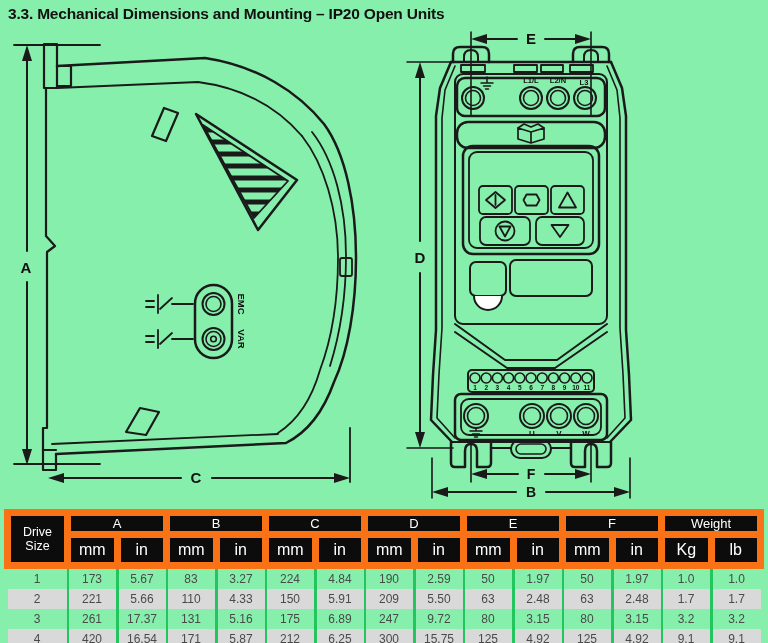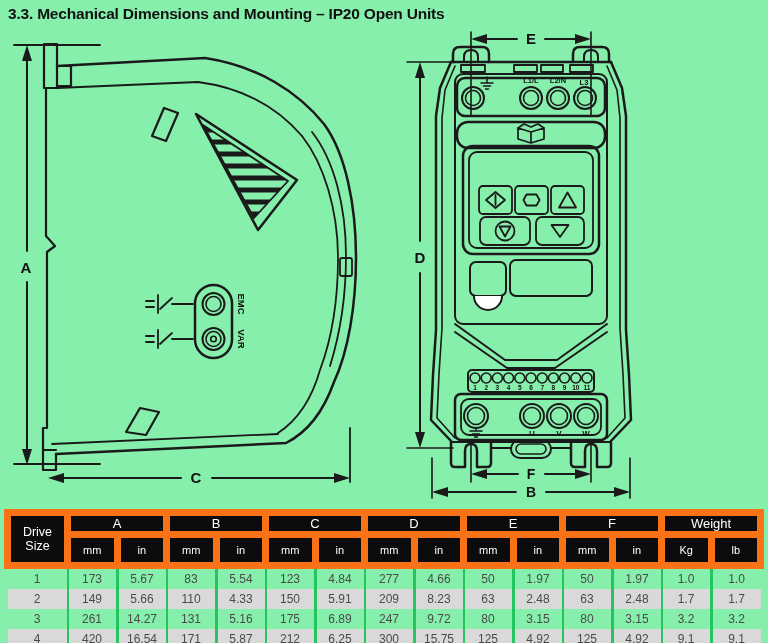--- a/index.html
+++ b/index.html
@@ -12,21 +12,21 @@
   #front-svg{left:395px;top:30px;}
   .svgtxt{font-family:"Liberation Sans",sans-serif;font-weight:bold;fill:#111;}
   .lines{stroke:#1a1a1a;fill:none;stroke-width:2;stroke-linejoin:round;stroke-linecap:round;}
   
   .tblwrap{position:absolute;left:4px;right:4px;top:509px;bottom:0;}
   table{border-collapse:collapse;width:100%;height:134px;table-layout:fixed;
         font-family:"Liberation Sans",sans-serif;}
   th{background:#0c0c0c;color:#fff;font-weight:normal;font-size:13px;border:7px solid #f97316;
      padding:0;text-align:center;}
   th.drive{font-size:12.5px;line-height:1.15;width:53px;}
-  th.unit{font-size:11px;height:24px;}
+  th.unit{font-size:16px;height:24px;}
   td{font-size:12px;color:#4a4a4a;text-align:center;padding:0;height:20px;line-height:1;
      border-left:3px solid #22c55e;}
   td.c0{border-left:none;}
   td.grp{border-left-width:2px;}
   tr.alt td{background:#d9d9d9;}
 </style>
 </head>
 <body>
 
 <div class="page">
@@ -313,53 +313,53 @@
             <th class="unit">Kg</th>
             <th class="unit">lb</th>
           </tr>
         </thead>
         <tbody>
           <tr>
             <td class="c0">1</td>
             <td class="grp">173</td>
             <td>5.67</td>
             <td class="grp">83</td>
-            <td>5.54</td>
-            <td class="grp">123</td>
+            <td>3.27</td>
+            <td class="grp">224</td>
             <td>4.84</td>
-            <td class="grp">277</td>
-            <td>4.66</td>
+            <td class="grp">190</td>
+            <td>2.59</td>
             <td class="grp">50</td>
             <td>1.97</td>
             <td class="grp">50</td>
             <td>1.97</td>
             <td class="grp">1.0</td>
             <td>1.0</td>
           </tr>
           <tr class="alt">
             <td class="c0">2</td>
-            <td class="grp">149</td>
+            <td class="grp">221</td>
             <td>5.66</td>
             <td class="grp">110</td>
             <td>4.33</td>
             <td class="grp">150</td>
             <td>5.91</td>
             <td class="grp">209</td>
-            <td>8.23</td>
+            <td>5.50</td>
             <td class="grp">63</td>
             <td>2.48</td>
             <td class="grp">63</td>
             <td>2.48</td>
             <td class="grp">1.7</td>
             <td>1.7</td>
           </tr>
           <tr>
             <td class="c0">3</td>
             <td class="grp">261</td>
-            <td>14.27</td>
+            <td>17.37</td>
             <td class="grp">131</td>
             <td>5.16</td>
             <td class="grp">175</td>
             <td>6.89</td>
             <td class="grp">247</td>
             <td>9.72</td>
             <td class="grp">80</td>
             <td>3.15</td>
             <td class="grp">80</td>
             <td>3.15</td>

